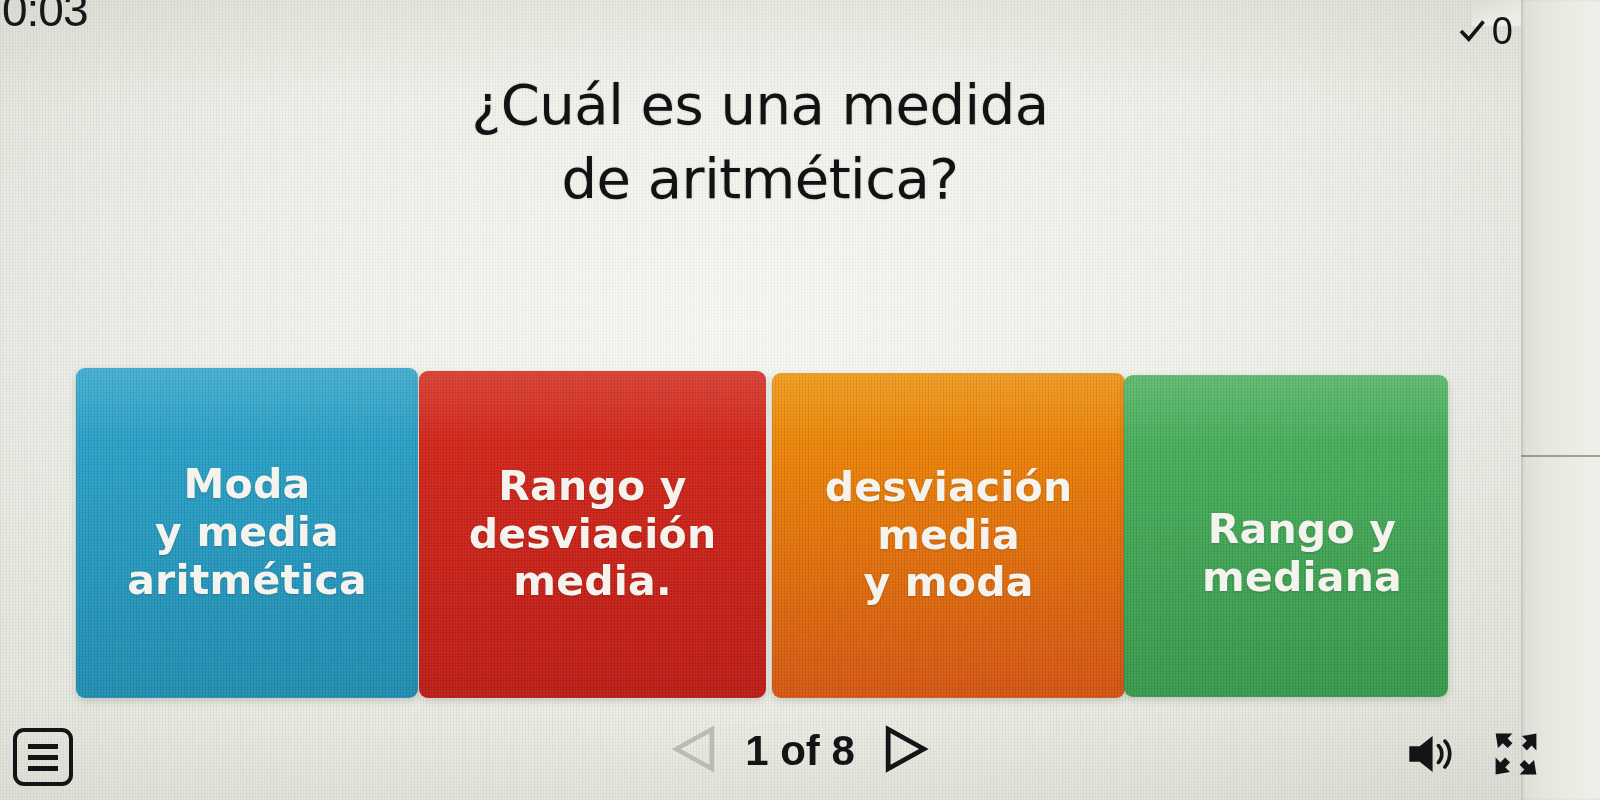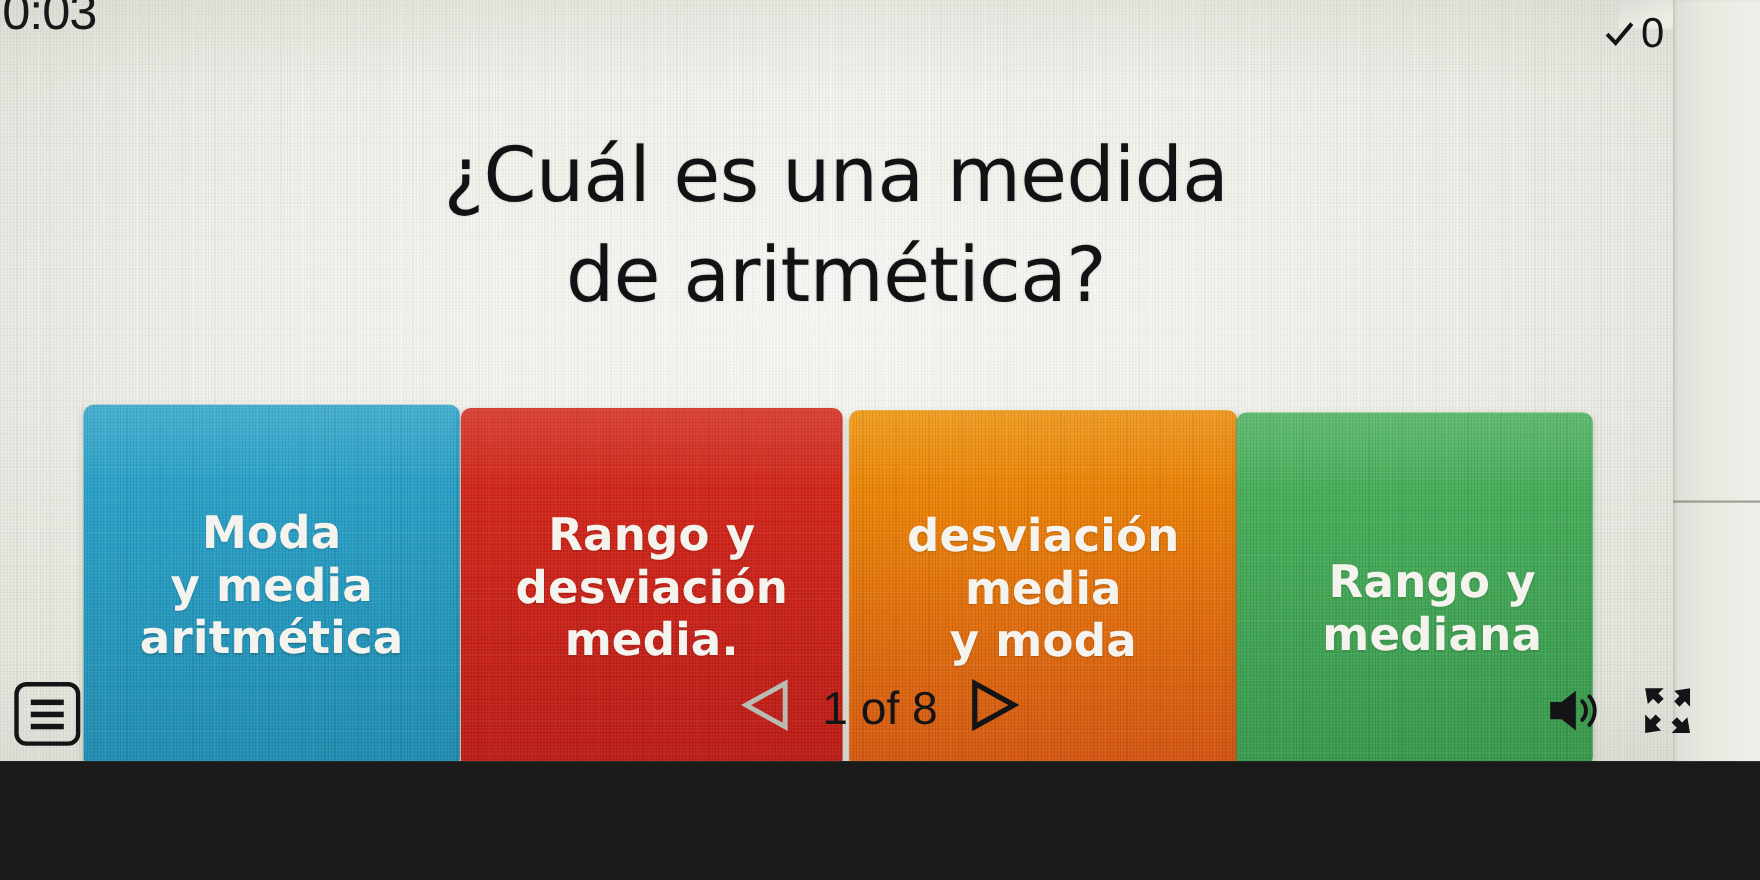--- a/index.html
+++ b/index.html
@@ -4,21 +4,21 @@
 <title>Quiz</title>
 <style>
   html, body {
     margin: 0;
     padding: 0;
     background: #1a1a1a;
   }
   #screen {
     position: relative;
     width: 1600px;
-    height: 692px;
+    height: 800px;
     overflow: hidden;
     font-family: "Liberation Sans", sans-serif;
     background: #86efac;
   }
 
   
   #panel {
     position: absolute;
     inset: 0;
     background:
@@ -101,28 +101,27 @@
     color: #141416;
   }
 
   
   #question {
     position: absolute;
     left: 60px;
     top: 68px;
     width: 1400px;
     text-align: center;
-    font-size: 69px;
+    font-size: 56px;
     line-height: 1.32;
     font-weight: 400;
     color: #121214;
     letter-spacing: -0.5px;
     text-shadow: 0 0 2px rgba(60,64,56,.25);
     font-family: "DejaVu Sans", sans-serif;
-    margin-top: 47px;
   }
   #question .l2 { display: block; }
 
   
   #answers {
     position: absolute;
     left: 0;
     top: 0;
     width: 1600px;
     height: 800px;
@@ -211,21 +210,21 @@
     display: flex;
     align-items: center;
     justify-content: center;
     gap: 20px;
     pointer-events: none;
   }
   #pager .arrow { pointer-events: auto; display: block; }
   #pager .txt {
     font-size: 42px;
     color: #141416;
-    font-weight: 400;
+    font-weight: 700;
     letter-spacing: 0px;
     white-space: nowrap;
   }
   #bottom-right {
     position: absolute;
     right: 60px;
     top: 26px;
     display: flex;
     align-items: center;
     gap: 36px;

